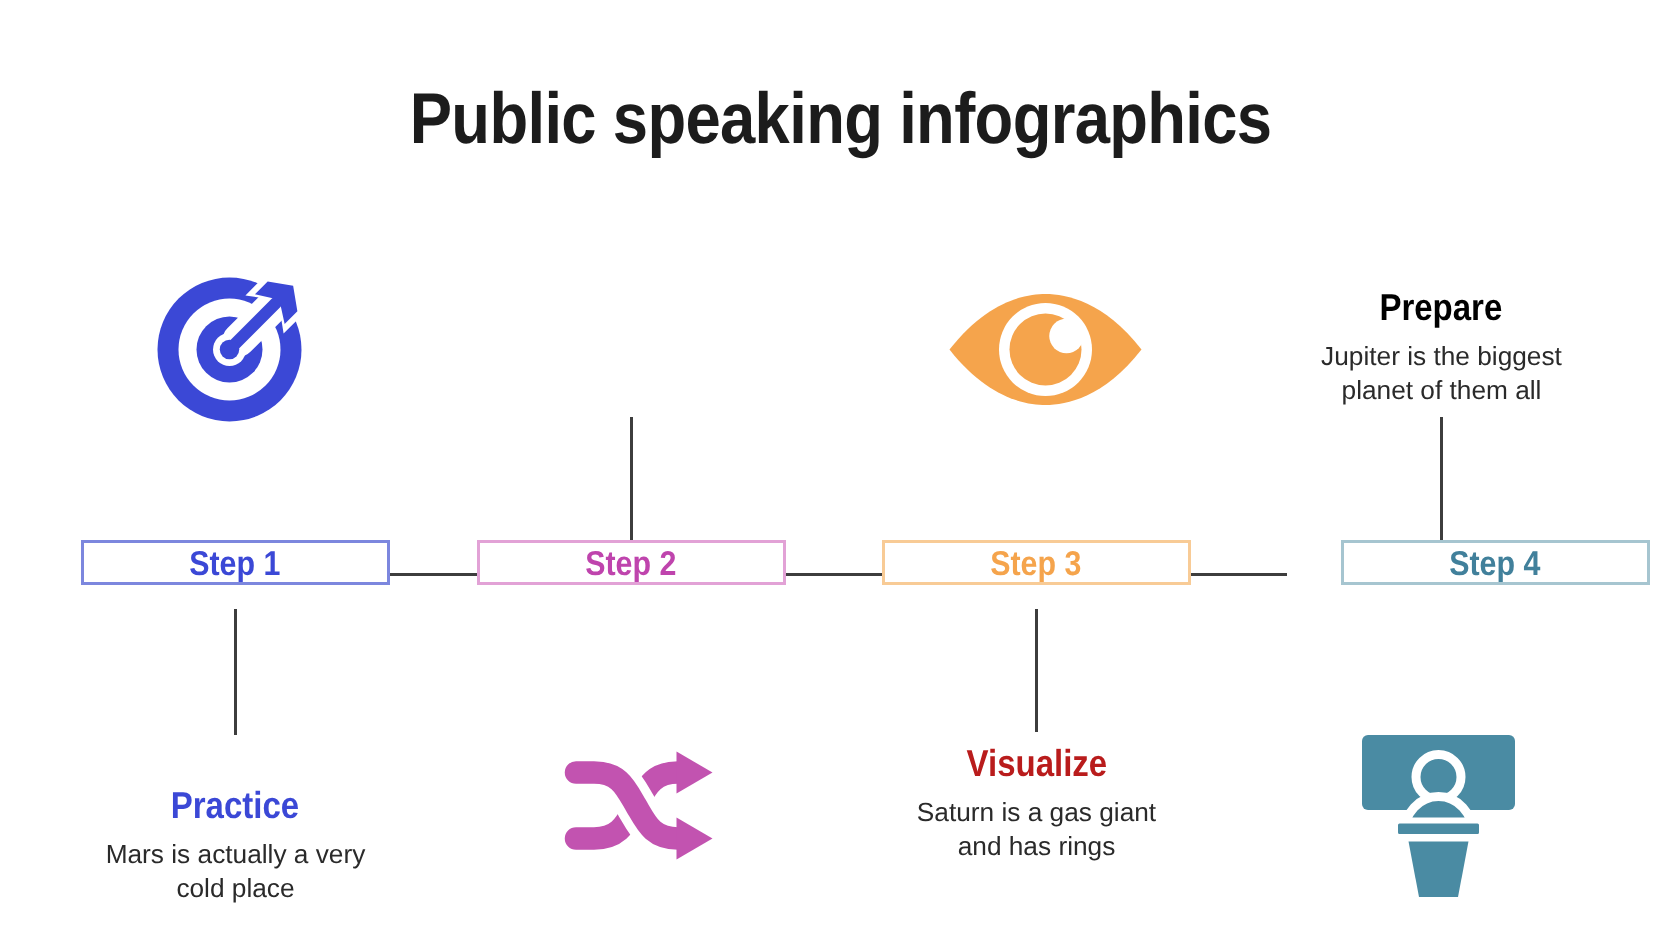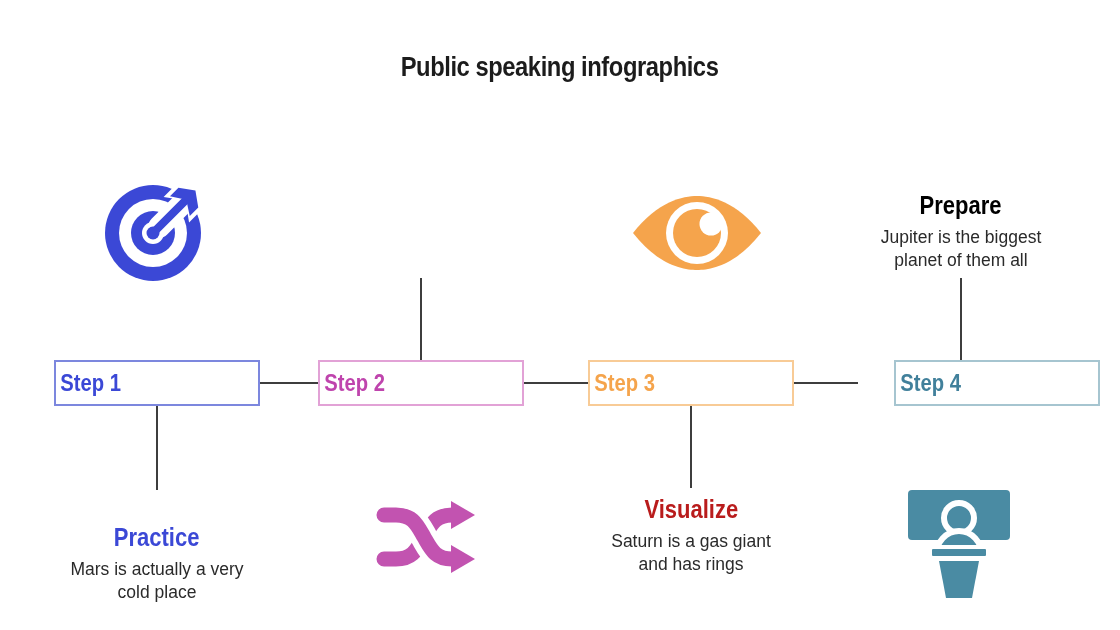--- a/index.html
+++ b/index.html
@@ -5,28 +5,28 @@
   html,body { margin:0; padding:0; background:#ffffff; }
   .canvas {
     position:relative; width:1120px; height:630px;
     background:#ffffff; overflow:hidden;
     font-family:"Liberation Sans", sans-serif;
   }
   .cond { display:inline-block; transform:scaleX(0.88); transform-origin:center; white-space:nowrap; }
 
   .title {
     position:absolute; top:52px; left:0; right:0; margin:0;
-    text-align:center; font-size:27px; font-weight:bold;
+    text-align:center; font-size:48px; font-weight:bold;
     color:#1c1c1c; letter-spacing:-0.5px;
   }
 
   .step-box {
-    position:absolute; top:360px; width:206px; height:46px;
+    position:absolute; top:360px; width:206px; height:30px;
     background:#ffffff; border:2px solid; box-sizing:border-box;
-    display:flex; align-items:center; 
+    display:flex; align-items:center; justify-content:center;
     font-size:23px; font-weight:bold;
   }
   .box1 { left:54px;  border-color:#7c87de; color:#3b48d6; }
   .box2 { left:318px; border-color:#e2a2d6; color:#bf44ad; }
   .box3 { left:588px; border-color:#f8cb96; color:#f5a44c; }
   .box4 { left:858px; border-color:#a6c5d0; color:#41809b;margin-left:36px; }
 
   .h-line { position:absolute; top:382px; height:2px; background:#3d3d3d; }
   .h1 { left:260px; width:58px; }
   .h2 { left:524px; width:64px; }

